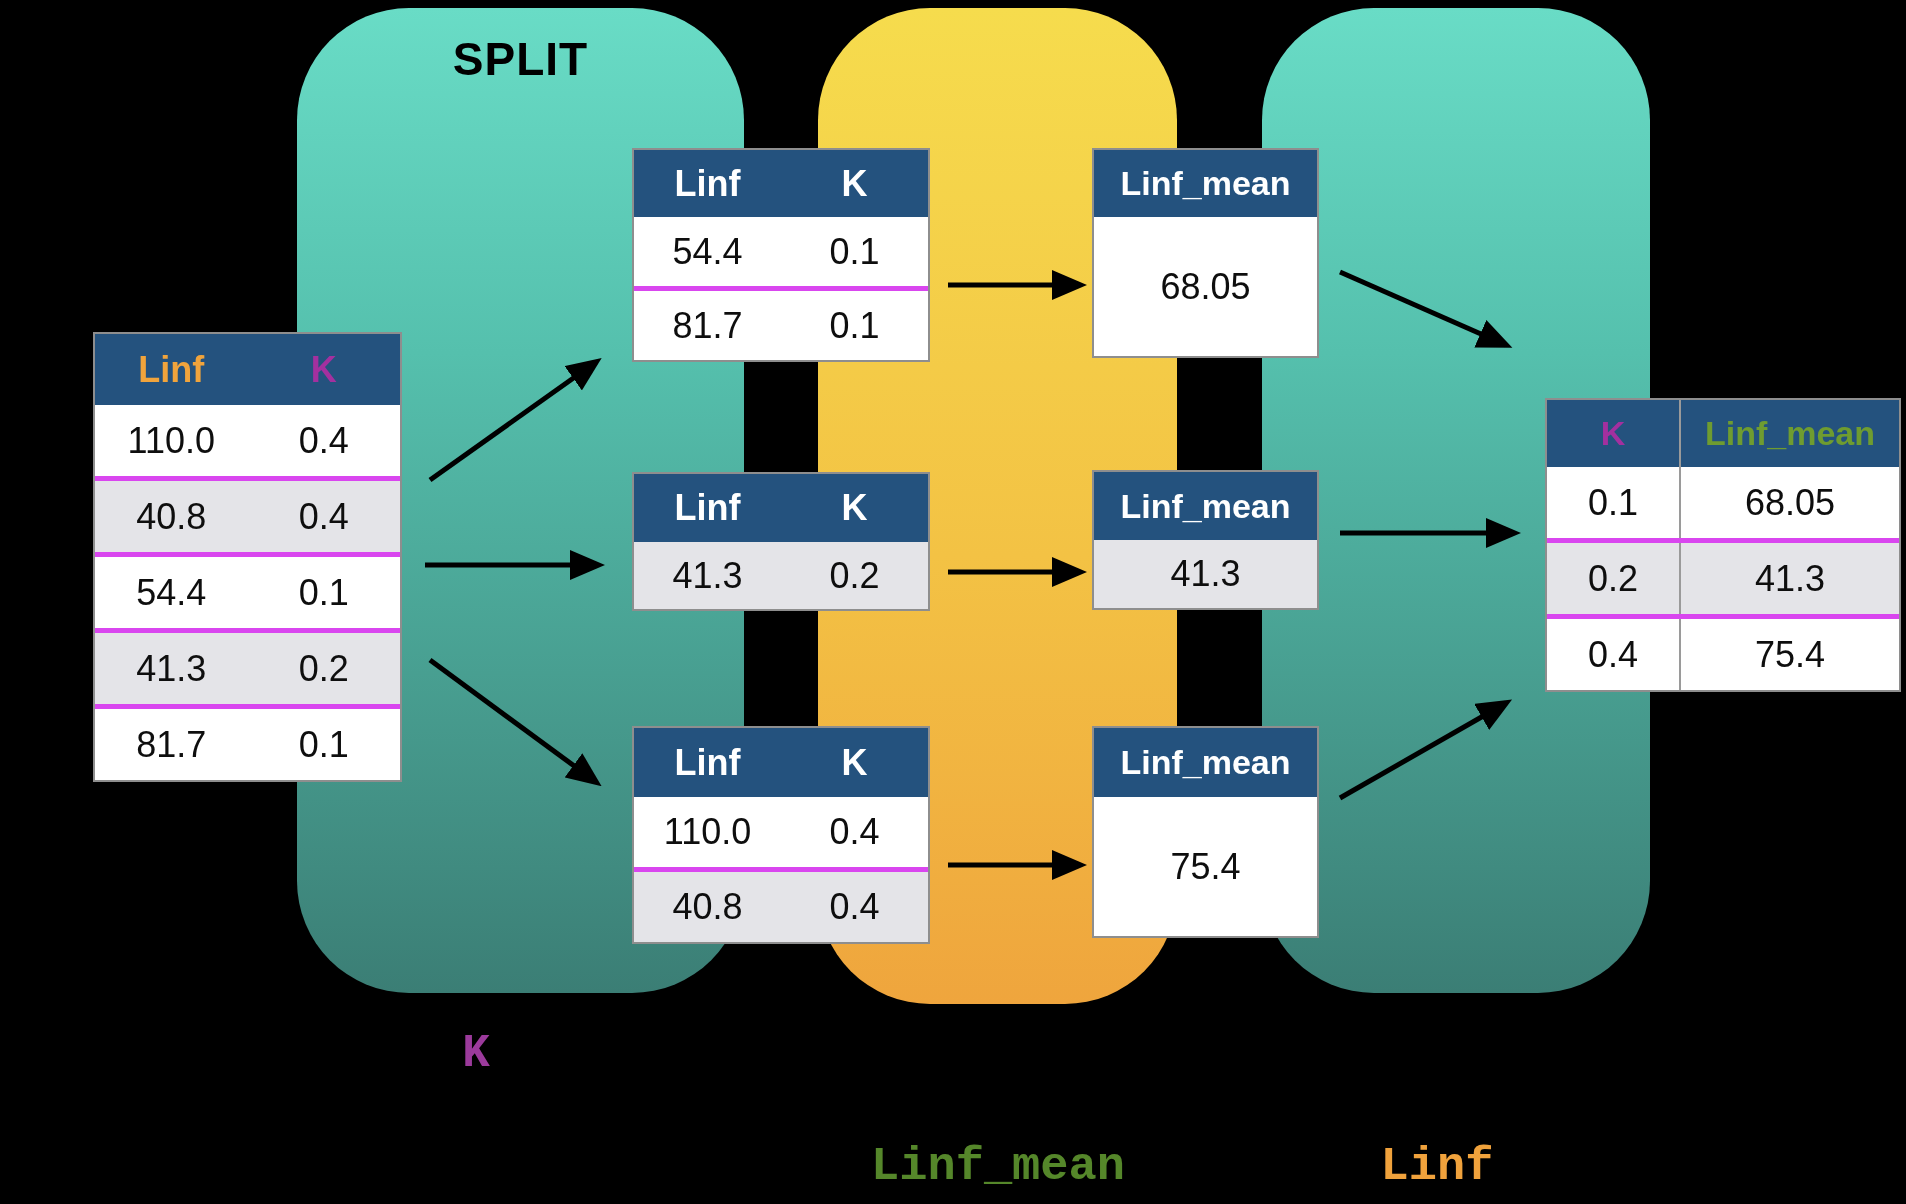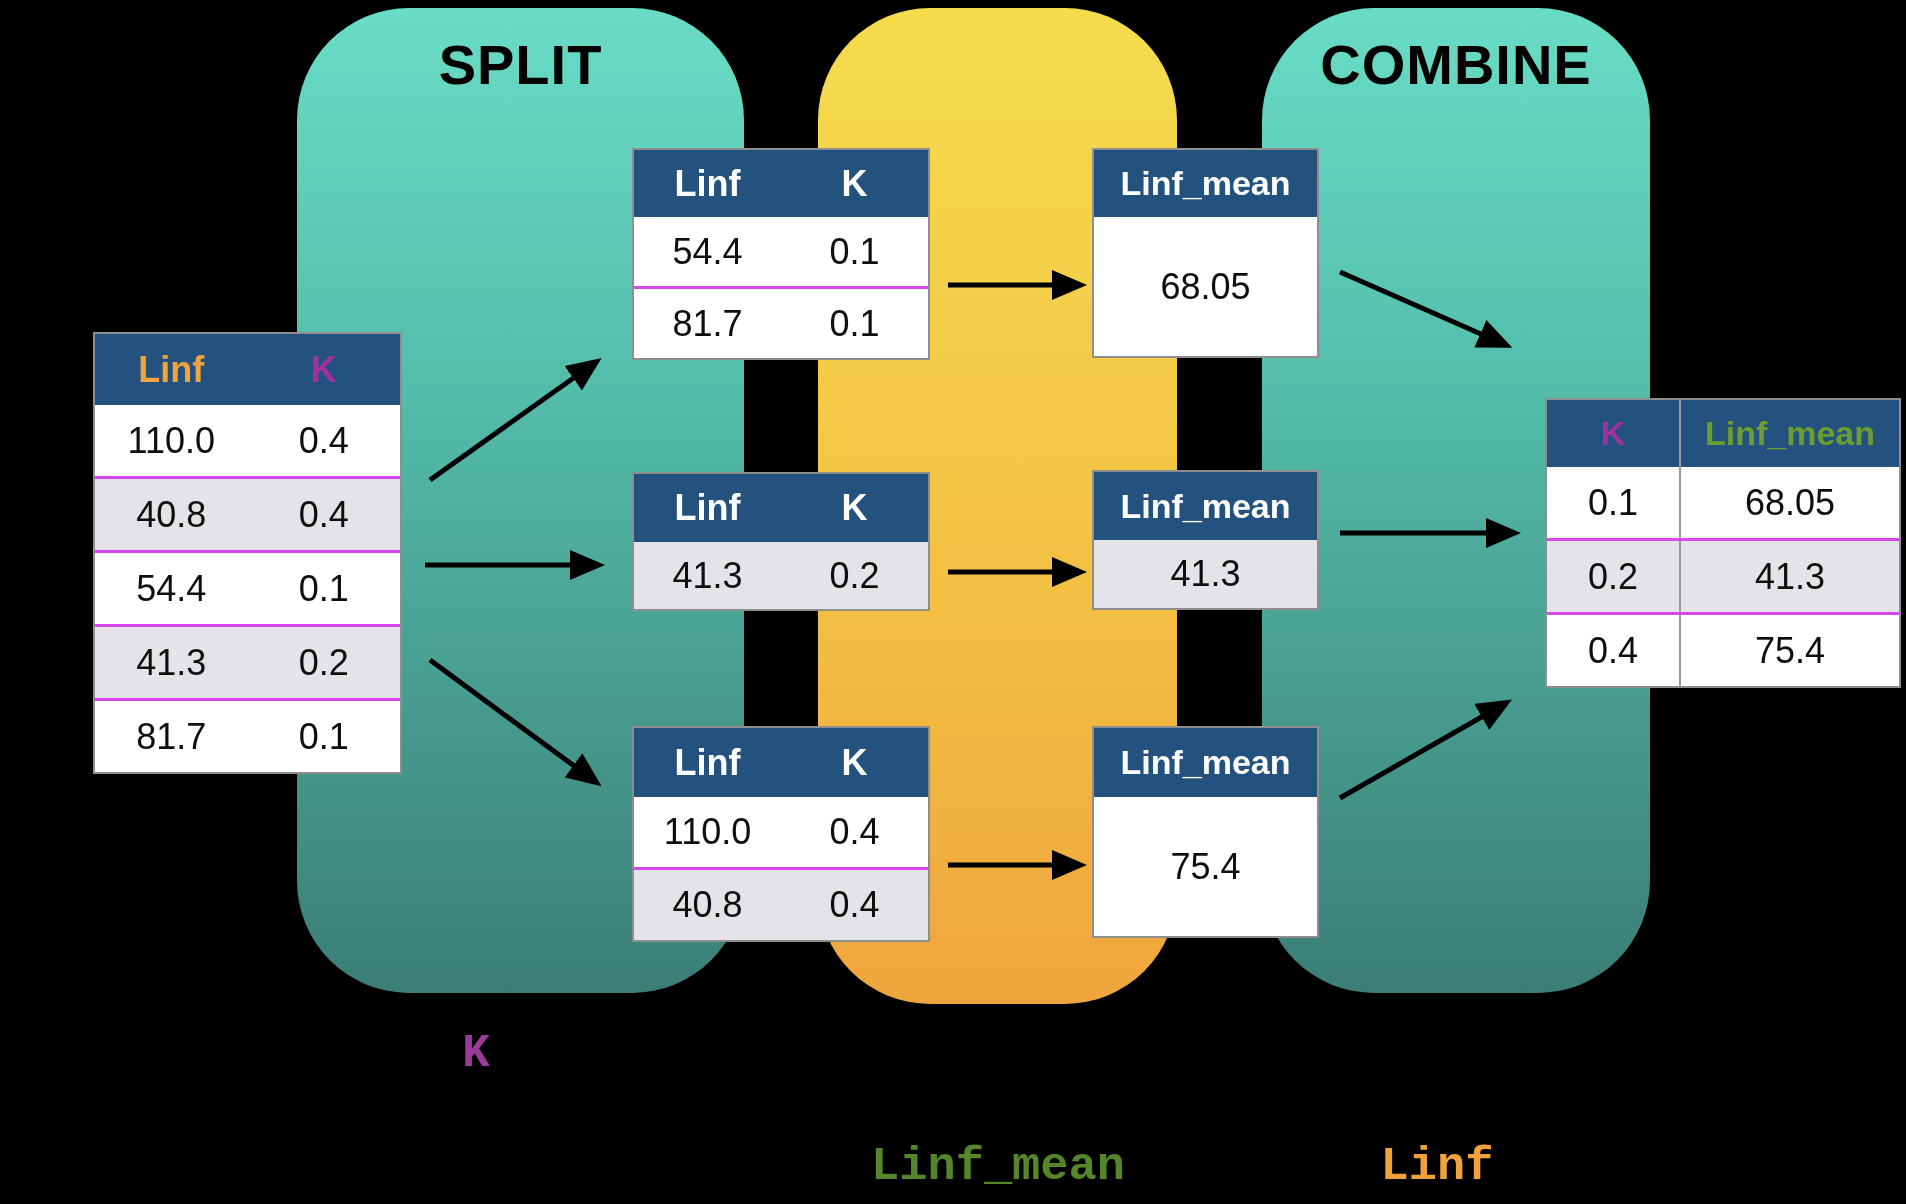--- a/index.html
+++ b/index.html
@@ -6,38 +6,38 @@
   #canvas{position:relative;width:1906px;height:1204px;background:#000;overflow:hidden;
           font-family:"Liberation Sans",sans-serif;}
   .pill{position:absolute;border-radius:112px;z-index:1;}
   #split-pill{left:297px;top:8px;width:447px;height:985px;
               background:linear-gradient(180deg,#69DCC6 0%,#55C0AD 35%,#3B7E75 100%);}
   #apply-pill{left:818px;top:8px;width:359px;height:996px;
               background:linear-gradient(180deg,#F6DC4D 0%,#F3C244 55%,#EFA53D 100%);}
   #combine-pill{left:1262px;top:8px;width:388px;height:985px;
               background:linear-gradient(180deg,#69DCC6 0%,#55C0AD 35%,#3B7E75 100%);}
   .stage-title{position:absolute;z-index:2;text-align:center;color:#000;
-               font-weight:800;font-size:56px;letter-spacing:1px;}
+               font-weight:800;font-size:46px;letter-spacing:1px;}
   #title-split{left:297px;top:32px;width:447px;}
   #title-apply{left:818px;top:32px;width:359px;}
   #title-combine{left:1262px;top:32px;width:388px;}
 
   svg.arrows{position:absolute;left:0;top:0;z-index:2;}
 
   .tbl{position:absolute;z-index:3;border:2px solid #8E8E8E;box-sizing:border-box;
        background:#fff;display:flex;flex-direction:column;}
   .hdr,.row{display:flex;width:100%;}
   .hdr{background:#24527E;}
   .hcell{flex:1;display:flex;align-items:center;justify-content:center;
          color:#fff;font-weight:700;font-size:36px;}
   .cell{flex:1;display:flex;align-items:center;justify-content:center;
         color:#0E0E0E;font-size:36px;}
   .row-white{background:#FFFFFF;}
   .row-gray{background:#E4E4E8;}
-  .row + .row{border-top:3px solid #d946ef;}
+  .row + .row{border-top:5px solid #d946ef;}
   .c-orange{color:#F1A43C;}
   .c-purple{color:#A3309F;}
   .c-green{color:#6F9C30;}
 
   
   #source-table{left:93px;top:332px;width:309px;}
   #source-table .hdr{height:71px;}
   #source-table .row{height:71px;}
 
   
@@ -71,21 +71,20 @@
 </head>
 <body>
 
 <div id="canvas">
 
   <div class="pill" id="split-pill"></div>
   <div class="pill" id="apply-pill"></div>
   <div class="pill" id="combine-pill"></div>
 
   <div class="stage-title" id="title-split">SPLIT</div>
-  <div class="stage-title" id="title-combine">COMBINE</div>
 
   <svg class="arrows" width="1906" height="1204">
     <defs>
       <marker id="ah" markerWidth="7" markerHeight="6" refX="5.6" refY="3" orient="auto" markerUnits="strokeWidth">
         <path d="M0,0 L7,3 L0,6 Z" fill="#000"></path>
       </marker>
     </defs>
     <line x1="430" y1="480" x2="596" y2="362" stroke="#000" stroke-width="5" marker-end="url(#ah)"></line>
     <line x1="425" y1="565" x2="598" y2="565" stroke="#000" stroke-width="5" marker-end="url(#ah)"></line>
     <line x1="430" y1="660" x2="596" y2="782" stroke="#000" stroke-width="5" marker-end="url(#ah)"></line>

